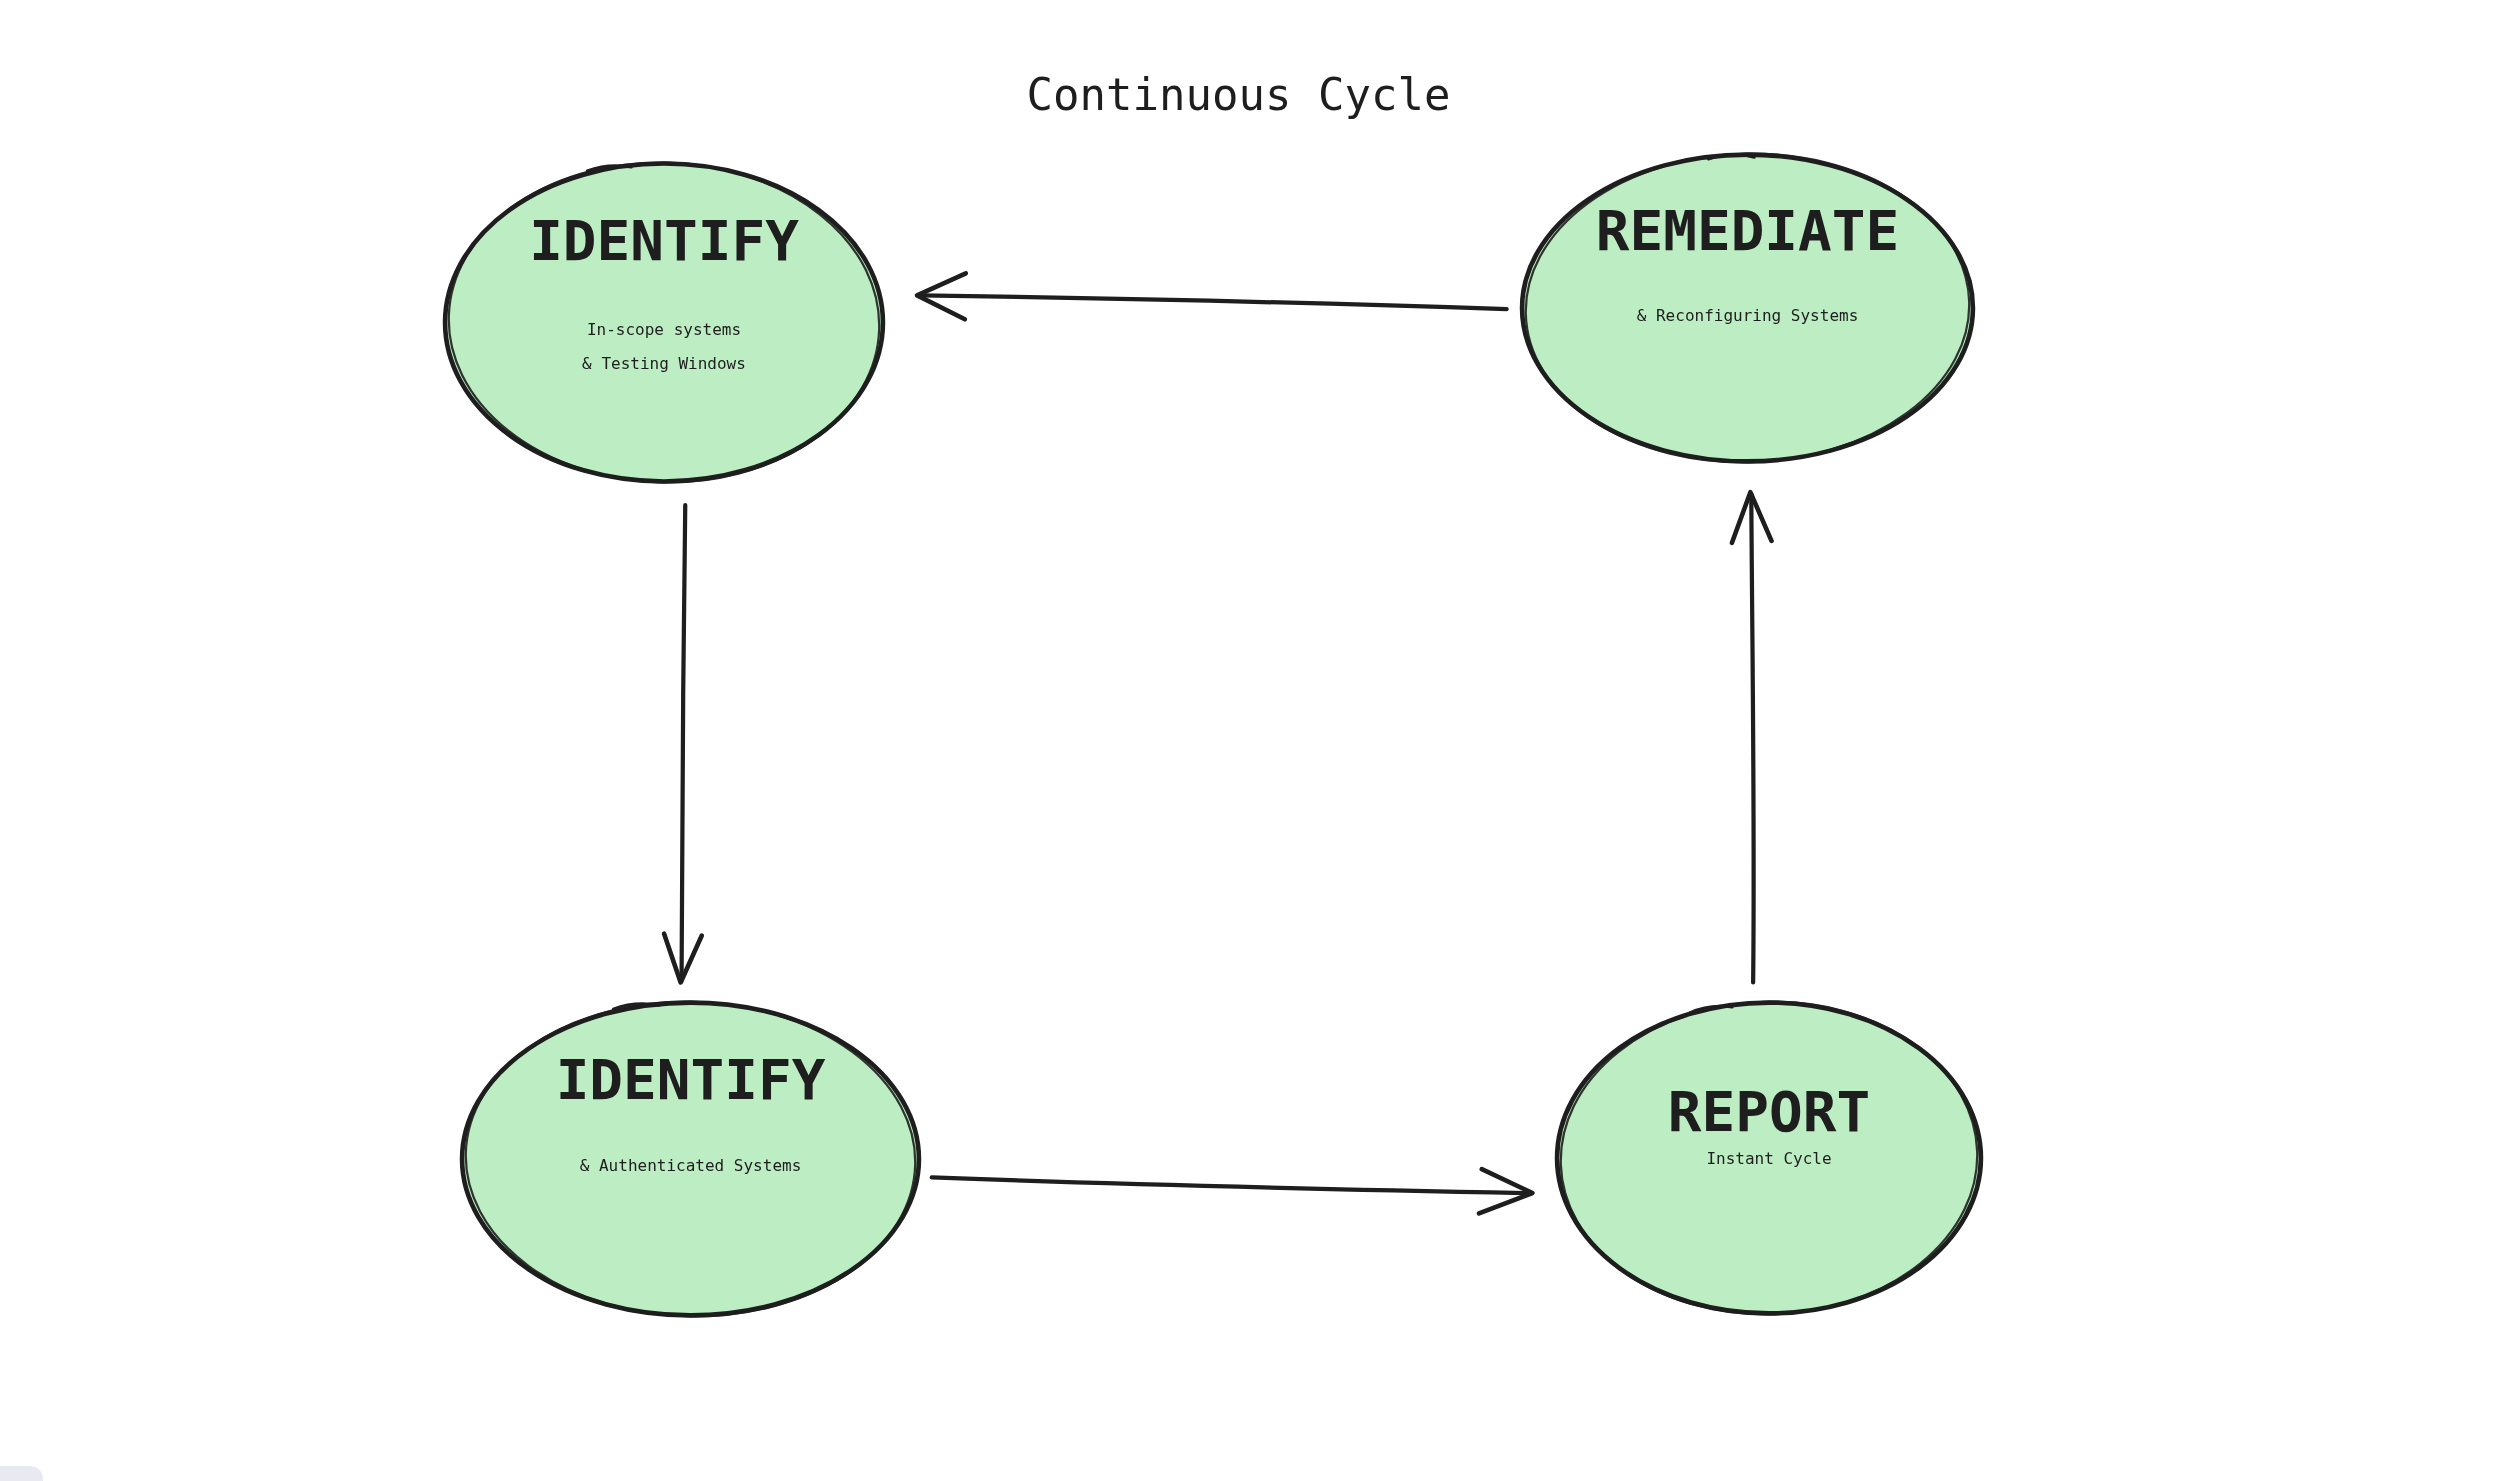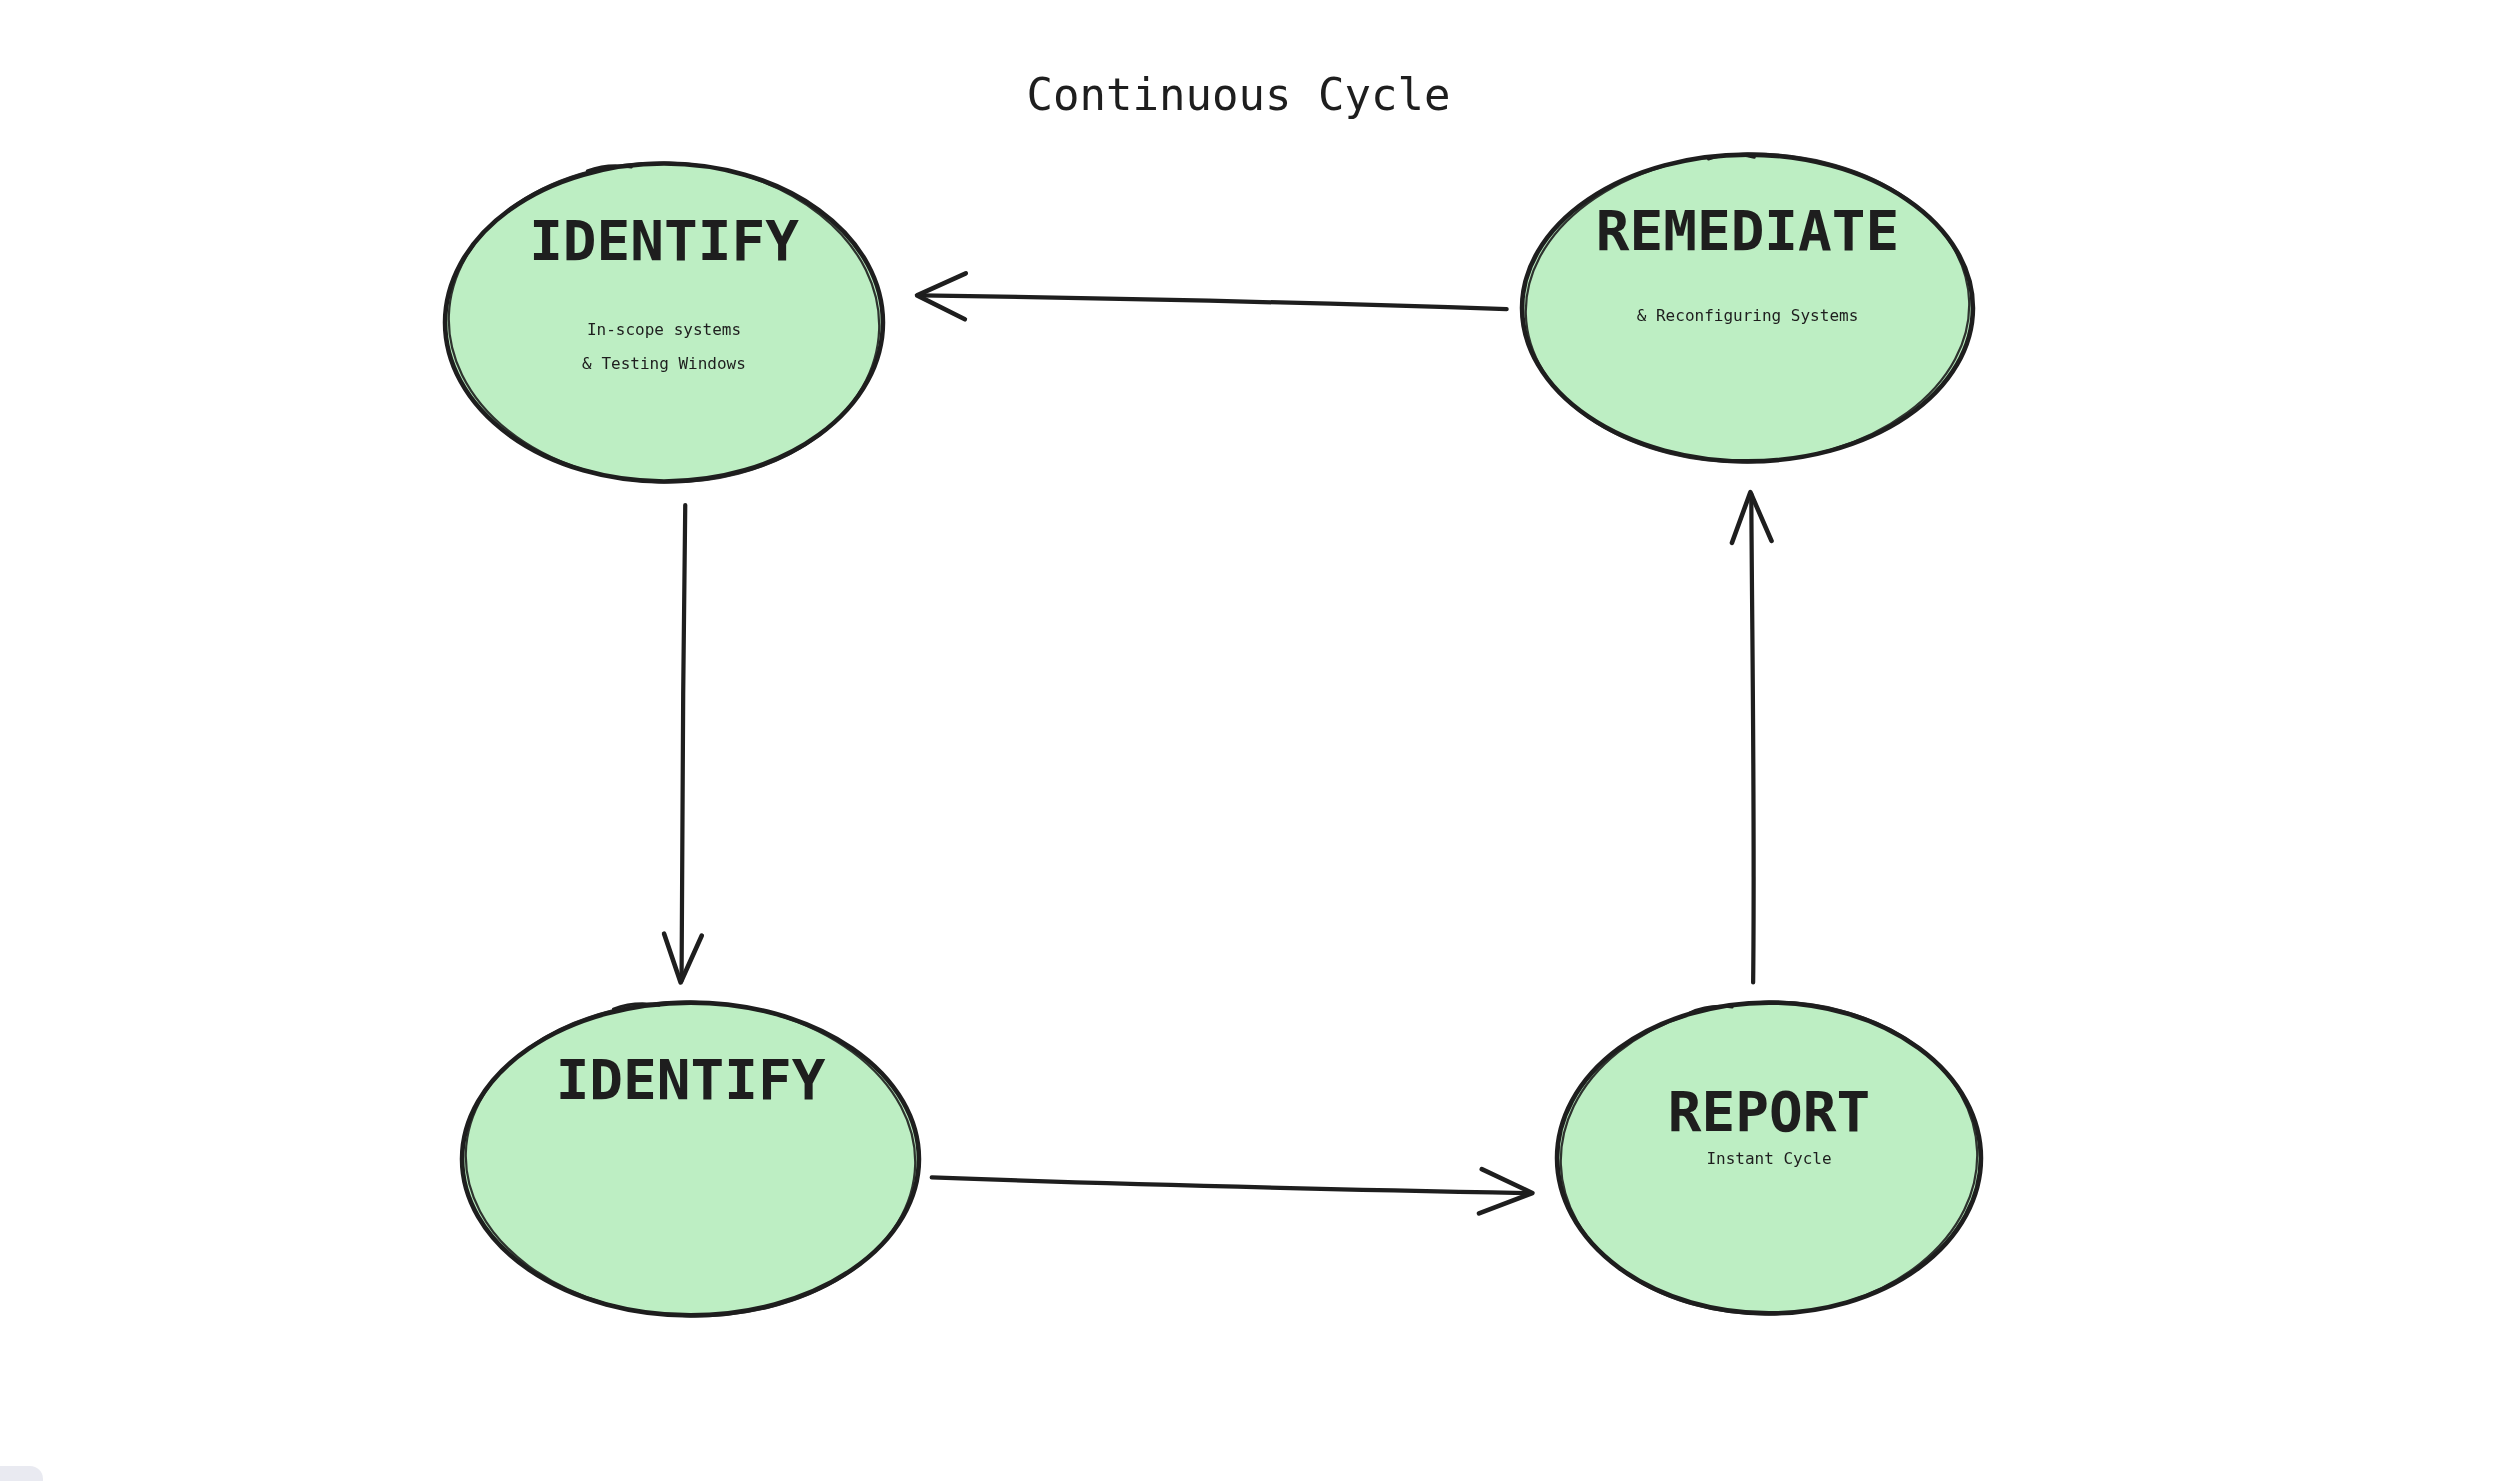--- a/index.html
+++ b/index.html
@@ -99,20 +99,21 @@
 </div>
 
 <div class="node node--examine">
   <svg class="blob" viewBox="0 0 508 350" preserveAspectRatio="none" aria-hidden="true">
     <ellipse class="fill" cx="254" cy="175" rx="248.5" ry="170"></ellipse>
     <ellipse class="sketch" cx="254" cy="175" rx="244.5" ry="171" transform="rotate(1.5 254 175)"></ellipse>
     <path class="tick" d="M170 12 q 24 -9 50 -4"></path>
   </svg>
   <div class="node-title">IDENTIFY</div>
   <div class="node-body">
+    <div>&amp; Authenticated Systems</div>
   </div>
 </div>
 
 <div class="node node--report">
   <svg class="blob" viewBox="0 0 472 348" preserveAspectRatio="none" aria-hidden="true">
     <ellipse class="fill" cx="236" cy="174" rx="230.5" ry="169"></ellipse>
     <ellipse class="sketch" cx="236" cy="174" rx="226.5" ry="170" transform="rotate(-1.7 236 174)"></ellipse>
     <path class="tick" d="M150 16 q 22 -10 46 -6"></path>
   </svg>
   <div class="node-title">REPORT</div>

